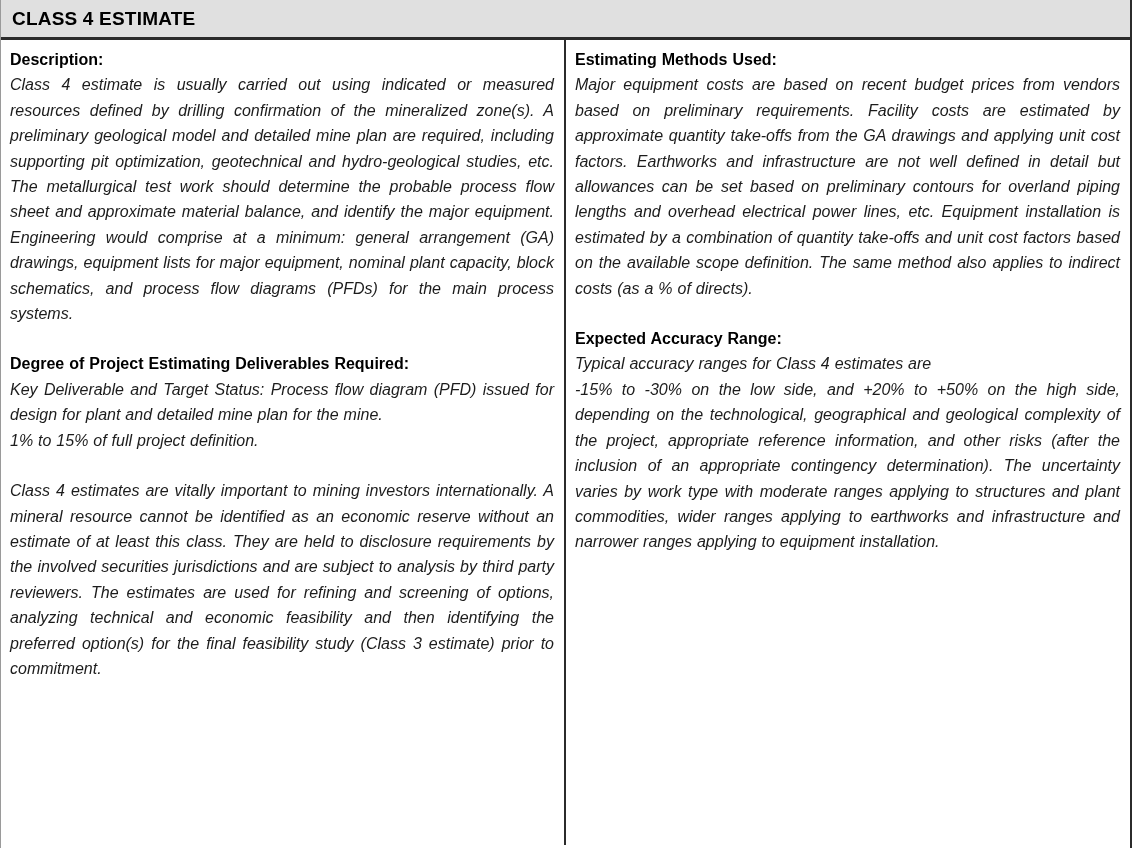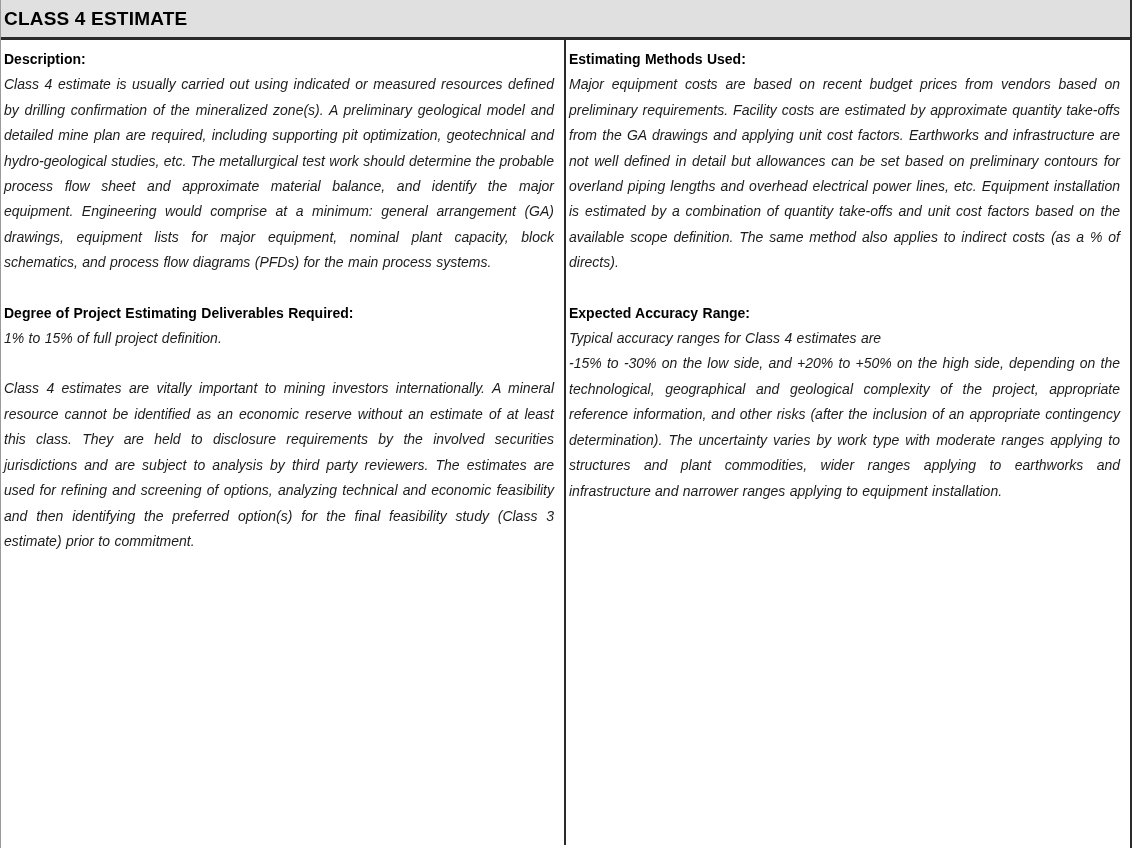--- a/index.html
+++ b/index.html
@@ -22,37 +22,37 @@
     overflow: hidden;
     background: #ffffff;
   }
   .header {
     height: 40px;
     box-sizing: border-box;
     background: var(--header-bg);
     border-bottom: 3px solid var(--border-color);
     display: flex;
     align-items: center;
-    padding: 0 3px;
+    padding: 0 11px;
   }
   .header .title {
     font-weight: bold;
     font-size: 19px;
     color: #000000;
     letter-spacing: 0.2px;
   }
   .body {
     display: flex;
     align-items: stretch;
     height: 805px;
   }
   .col {
     box-sizing: border-box;
-    padding: 7px 10px 0 3px;
-    font-size: 14px;
+    padding: 7px 10px 0 9px;
+    font-size: 16px;
     line-height: 25.4px;
     text-align: justify;
     color: var(--text-color);
     word-spacing: 0.5px;
   }
   .col-left {
     width: 565px;
     border-right: 2px solid var(--border-color);
   }
   .col-right {
@@ -87,20 +87,21 @@
 
     <div class="col col-left">
 
       <div class="section">
         <div class="heading">Description:</div>
         <p class="para">Class 4 estimate is usually carried out using indicated or measured resources defined by drilling confirmation of the mineralized zone(s).  A preliminary geological model and detailed mine plan are required, including supporting pit optimization, geotechnical and hydro-geological studies, etc. The metallurgical test work should determine the probable process flow sheet and approximate material balance, and identify the major equipment.  Engineering would comprise at a minimum: general arrangement (GA) drawings, equipment lists for major equipment, nominal plant capacity, block schematics, and process flow diagrams (PFDs) for the main process systems.</p>
       </div>
 
       <div class="section">
         <div class="heading">Degree of Project Estimating Deliverables Required:</div>
+        <p class="para">Key Deliverable and Target Status: Process flow diagram (PFD) issued for design for plant and detailed mine plan for the mine.</p>
         <p class="para">1% to 15% of full project definition.</p>
       </div>
 
       <div class="section">
         <p class="para">Class 4 estimates are vitally important to mining investors internationally. A mineral resource cannot be identified as an economic reserve without an estimate of at least this class. They are held to disclosure requirements by the involved securities jurisdictions and are subject to analysis by third party reviewers. The estimates are used for refining and screening of options, analyzing technical and economic feasibility and then identifying the preferred option(s) for the final feasibility study (Class 3 estimate) prior to commitment.</p>
       </div>
 
     </div>
 
     <div class="col col-right">

